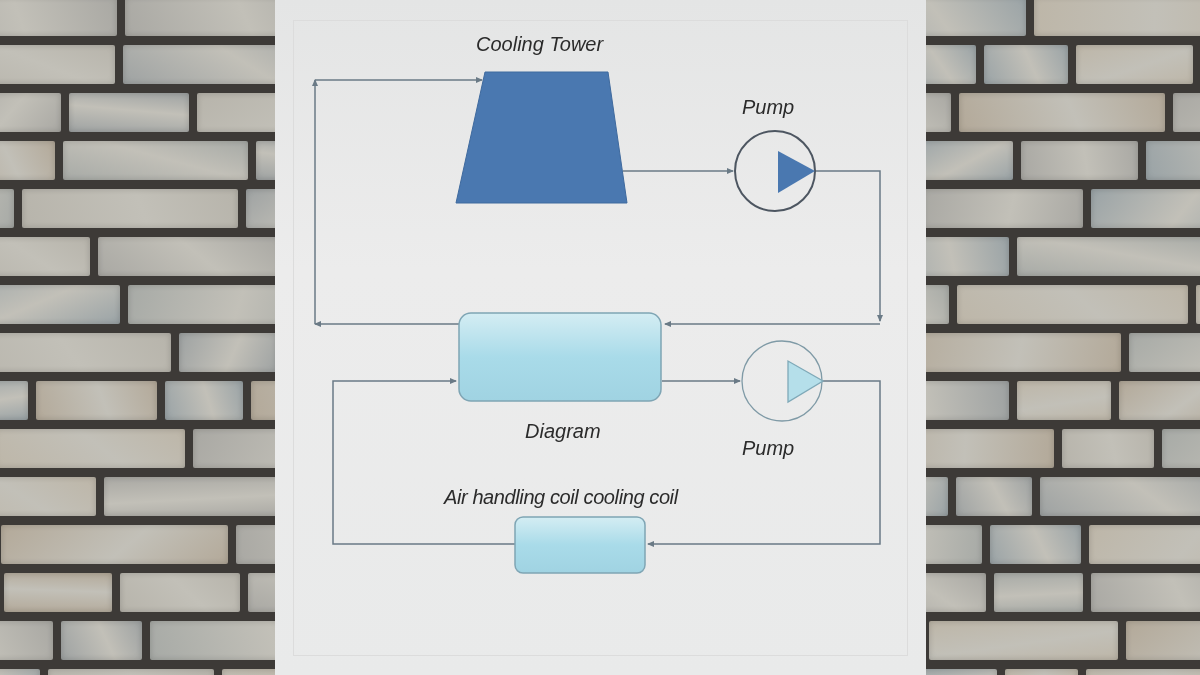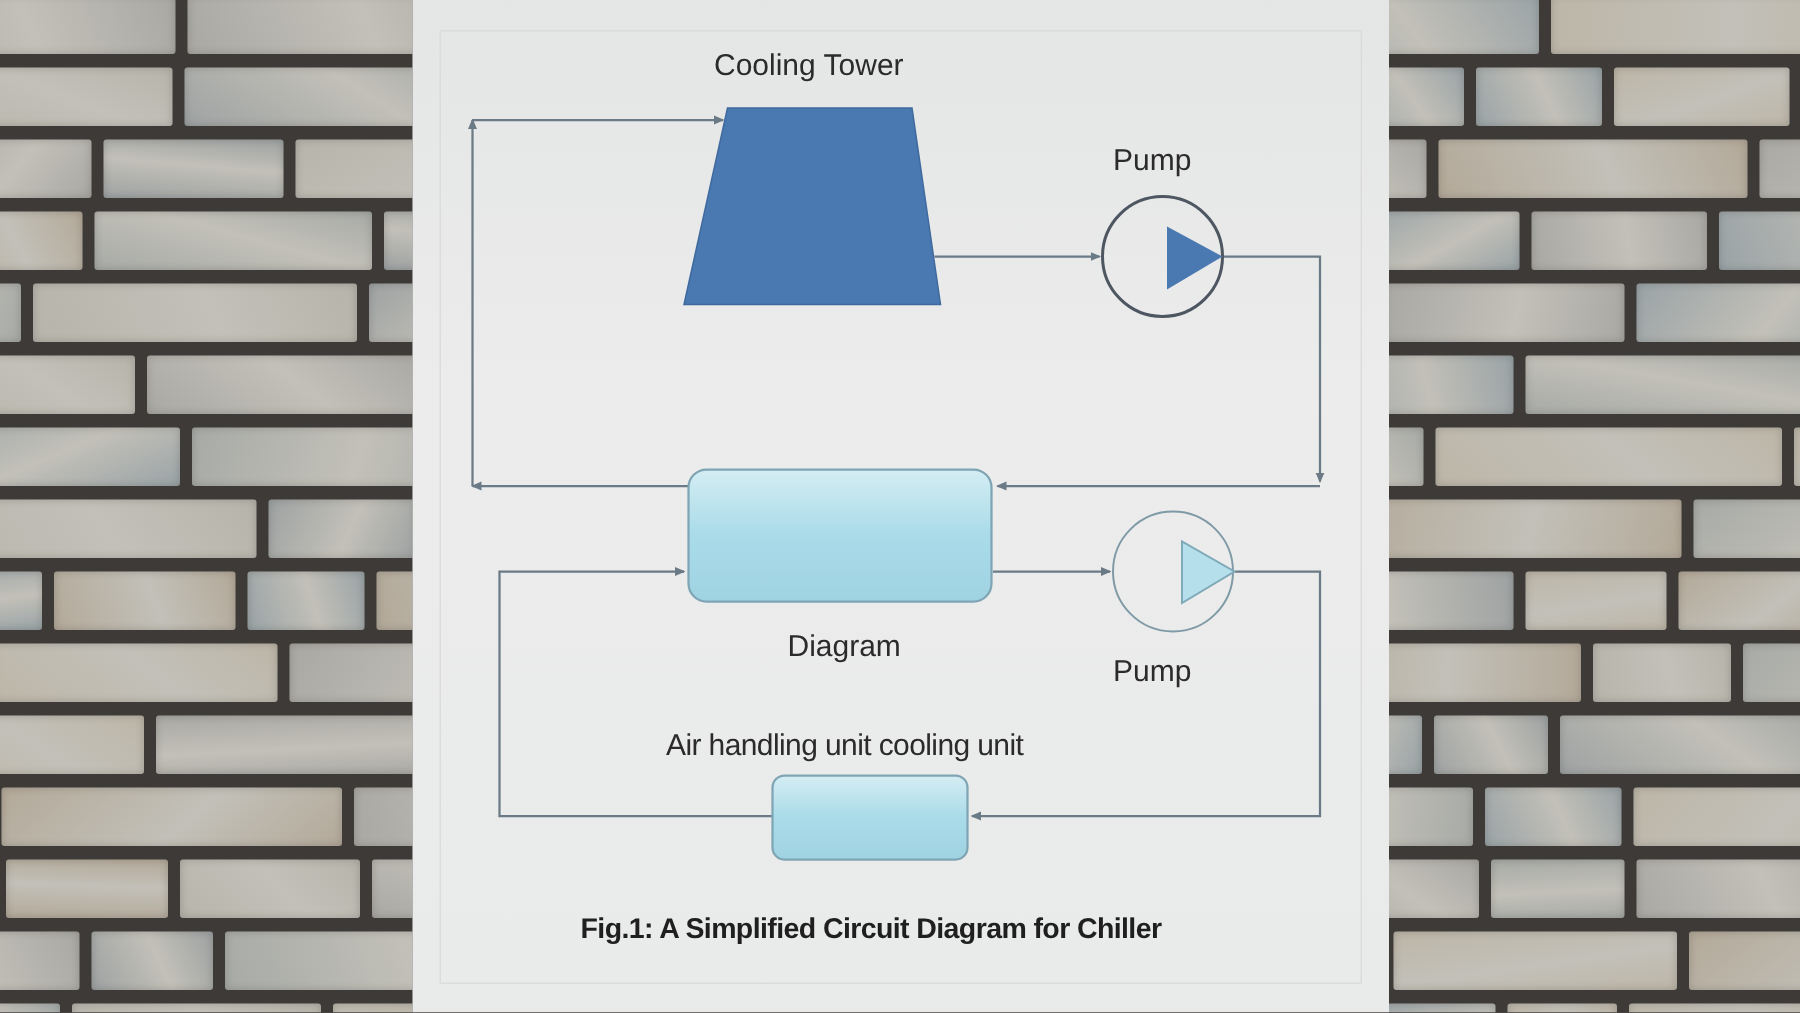--- a/index.html
+++ b/index.html
@@ -21,21 +21,21 @@
   }
   .slide {
     position: absolute; left: 275px; top: 0; width: 651px; height: 675px;
     background: linear-gradient(180deg, #e4e5e5 0%, #ececec 40%, #e9eaea 100%);
   }
   .frame {
     position: absolute; left: 18px; top: 20px; width: 613px; height: 634px;
     border: 1px solid #dcdcdc;
   }
   .label {
-    position: absolute; color: #2b2b2b; font-size: 20px; white-space: nowrap;
+    position: absolute; color: #2b2b2b; font-size: 20px; white-space: nowrap; font-style: italic;
   }
   .caption {
     position: absolute; color: #1f1f1f; font-size: 19px; font-weight: bold; white-space: nowrap;
   }
   svg.diagram { position: absolute; left: 0; top: 0; }
 </style>
 </head>
 <body>
 
 <div class="wall left" id="wallL">
@@ -168,15 +168,14 @@
       <polygon points="513,361 513,402 548,381" fill="#b5dfea" stroke="#7fa9b8" stroke-width="1.3"></polygon>
     </g>
 
     <rect x="240" y="517" width="130" height="56" rx="8" ry="8" fill="url(#chillGrad)" stroke="#7fa5b4" stroke-width="1.5"></rect>
   </svg>
 
   <div class="label" style="left:201px; top:33px;">Cooling Tower</div>
   <div class="label" style="left:467px; top:96px;">Pump</div>
   <div class="label" style="left:250px; top:420px;">Diagram</div>
   <div class="label" style="left:467px; top:437px;">Pump</div>
-  <div class="label" style="left:169px; top:486px; letter-spacing:-0.4px;">Air handling unit cooling unit</div>
-  <div class="caption" style="left:112px; top:609px; letter-spacing:-0.4px;">Fig.1: A Simplified Circuit Diagram for Chiller</div>
+  <div class="label" style="left:169px; top:486px; letter-spacing:-0.4px;">Air handling coil cooling coil</div>
 </div>
 
 </body></html>

